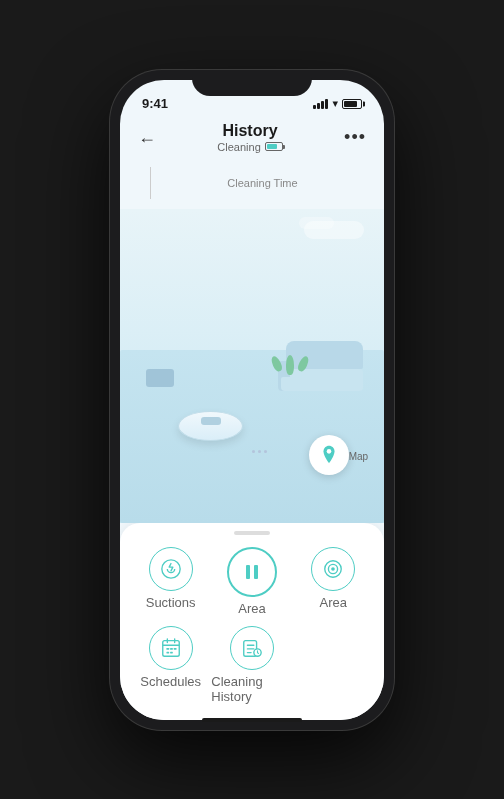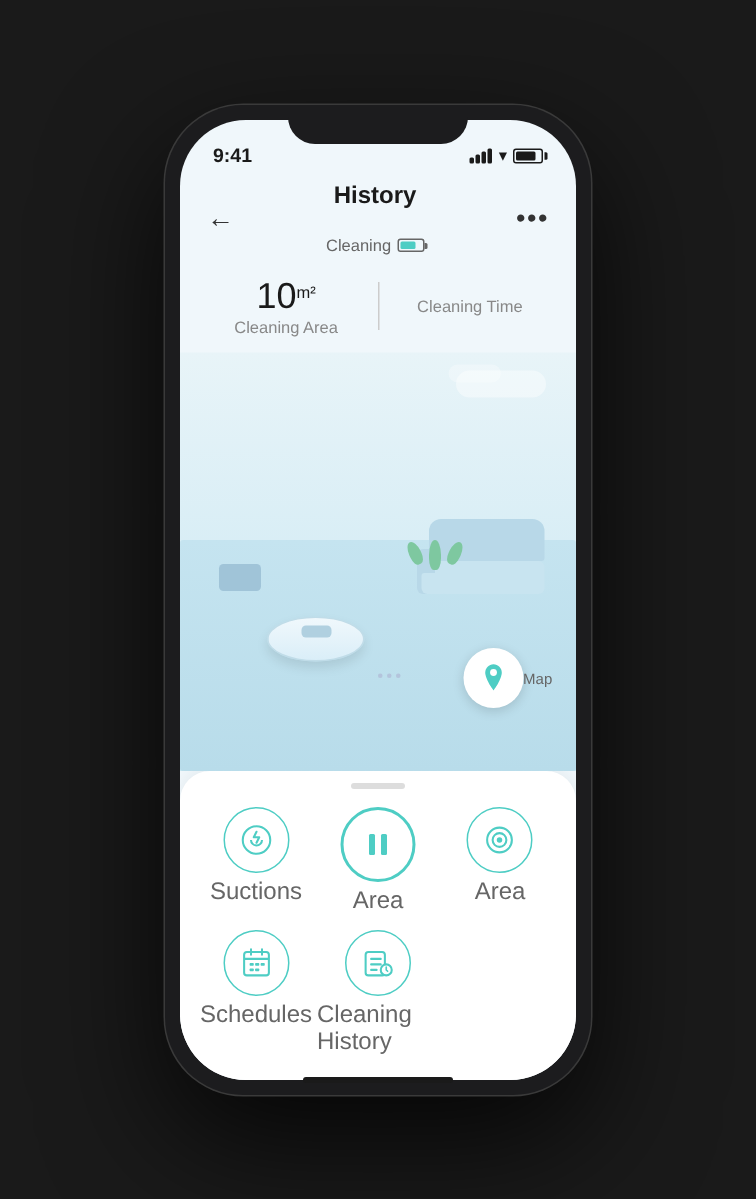--- a/index.html
+++ b/index.html
@@ -125,21 +125,21 @@
       font-weight: 600;
       color: #1a1a1a;
     }
     .header-status {
       display: flex;
       align-items: center;
       gap: 4px;
       justify-content: center;
       font-size: 11px;
       color: #666;
-      margin-top: 18px;
+      margin-top: 1px;
     }
     .battery-inline {
       width: 18px;
       height: 9px;
       border: 1.5px solid #666;
       border-radius: 2px;
       position: relative;
       display: flex;
       align-items: center;
       padding: 1px;
@@ -408,21 +408,21 @@
     }
 
     .control-circle.pause-active {
       background: white;
       border: 2.5px solid #4ecdc4;
       width: 50px;
       height: 50px;
     }
 
     .control-label {
-      font-size: 16px;
+      font-size: 13px;
       color: #666;
     }
 
     .phone-home-bar {
       position: absolute;
       bottom: 8px;
       left: 50%;
       transform: translateX(-50%);
       width: 100px;
       height: 4px;
@@ -461,26 +461,20 @@
           <span>Cleaning</span>
           <div class="battery-inline">
             <div class="battery-inline-fill"></div>
           </div>
         </div>
       </div>
       <span class="more-btn">•••</span>
     </div>
 
     <div class="stats">
-      <div class="stat-item">
-        <div>
-          <span style="font-size:24px;font-weight:300;color:#1a1a1a;">10</span><span style="font-size:11px;vertical-align:super;color:#1a1a1a;">m²</span>
-        </div>
-        <div class="stat-label">Cleaning Area</div>
-      </div>
       <div class="stat-divider"></div>
       <div class="stat-item">
         <div class="stat-label">Cleaning Time</div>
       </div>
     </div>
 
     <div class="room-area">
 
       <div class="cloud" style="width:60px;height:18px;top:12px;right:20px;opacity:0.7;"></div>
       <div class="cloud" style="width:35px;height:12px;top:8px;right:50px;opacity:0.5;"></div>

